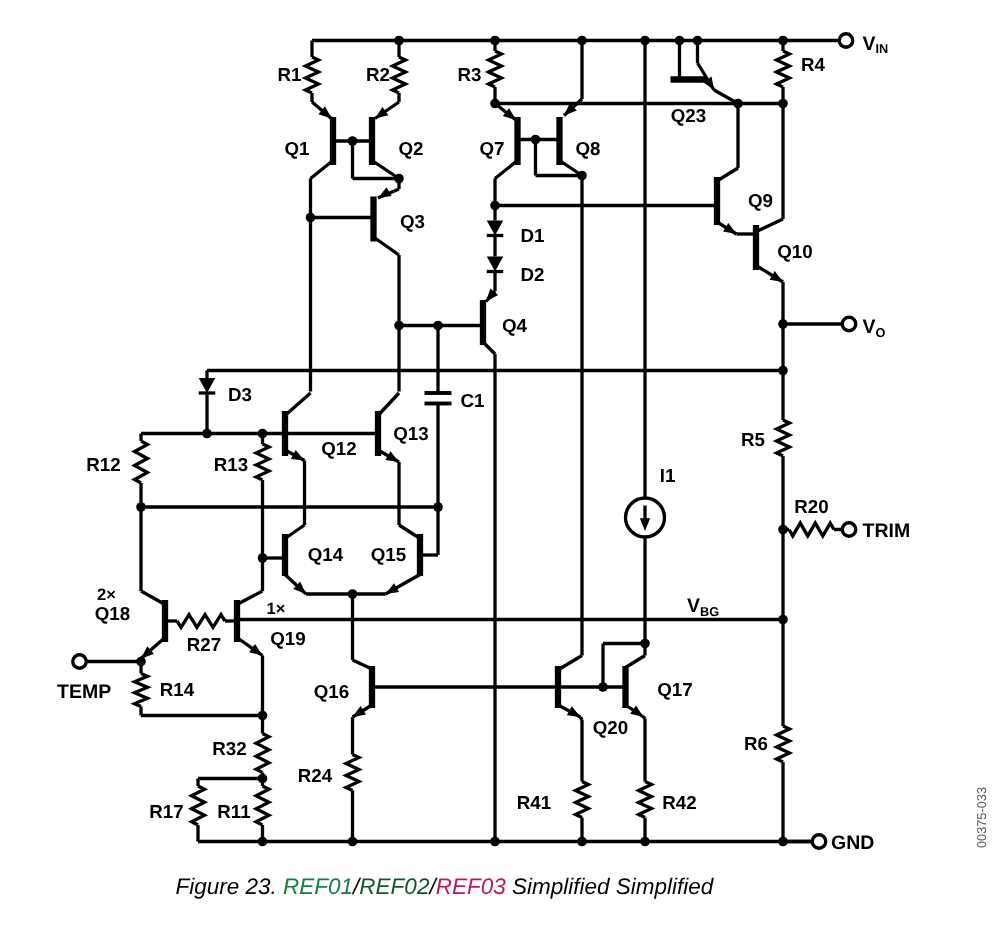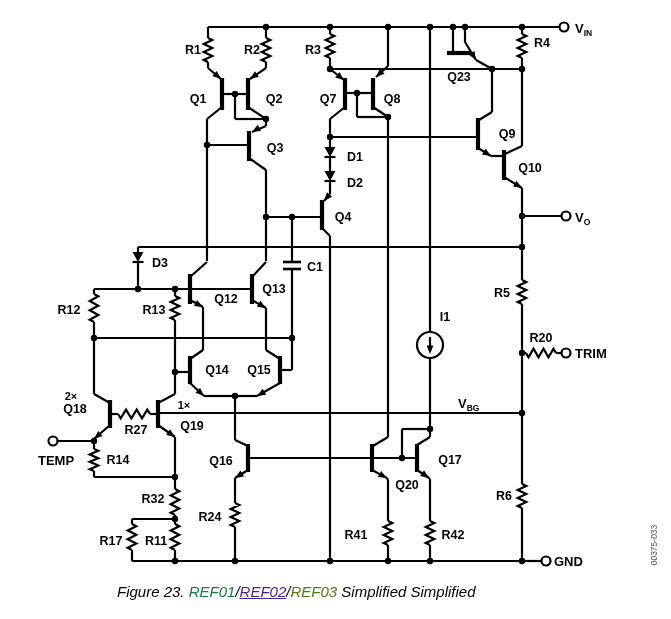--- a/index.html
+++ b/index.html
@@ -300,15 +300,15 @@
       <text x="575" y="33" text-anchor="start" font-family="&quot;Liberation Sans&quot;, sans-serif" font-weight="700" font-size="13px" fill="#000">V<tspan font-size="8.5px" dy="2.5">IN</tspan></text>
       <text x="575" y="222" text-anchor="start" font-family="&quot;Liberation Sans&quot;, sans-serif" font-weight="700" font-size="13px" fill="#000">V<tspan font-size="8.5px" dy="2.5">O</tspan></text>
       <text x="575" y="358" text-anchor="start" font-family="&quot;Liberation Sans&quot;, sans-serif" font-weight="700" font-size="13px" fill="#000">TRIM</text>
       <text x="458" y="408" text-anchor="start" font-family="&quot;Liberation Sans&quot;, sans-serif" font-weight="700" font-size="13px" fill="#000">V<tspan font-size="8.5px" dy="2.5">BG</tspan></text>
       <text x="554" y="566" text-anchor="start" font-family="&quot;Liberation Sans&quot;, sans-serif" font-weight="700" font-size="13px" fill="#000">GND</text>
       <text x="38" y="465" text-anchor="start" font-family="&quot;Liberation Sans&quot;, sans-serif" font-weight="700" font-size="13px" fill="#000">TEMP</text>
       <text x="657" y="545" text-anchor="middle" font-family="&quot;Liberation Sans&quot;, sans-serif" font-size="8.5px" fill="#555555" transform="rotate(-90 657 545)">00375-033</text>
     </svg>
 
   <div id="caption">
-    <span>Figure 23. </span><span class="lnk" style="color: #15803d;">REF01</span><span>/</span><span class="lnk" style="color: #4c1d95; text-decoration: underline;">REF02</span><span>/</span><span class="lnk" style="color: #4d7c0f;">REF03</span><span> Simplified Simplified</span>
+    <span>Figure 23. </span><span class="lnk" style="color: #15803d;">REF01</span><span>/</span><span class="lnk" style="color: #14532d;">REF02</span><span>/</span><span class="lnk" style="color: #be185d;">REF03</span><span> Simplified Simplified</span>
   </div>
 </div>
 
 </body></html>

